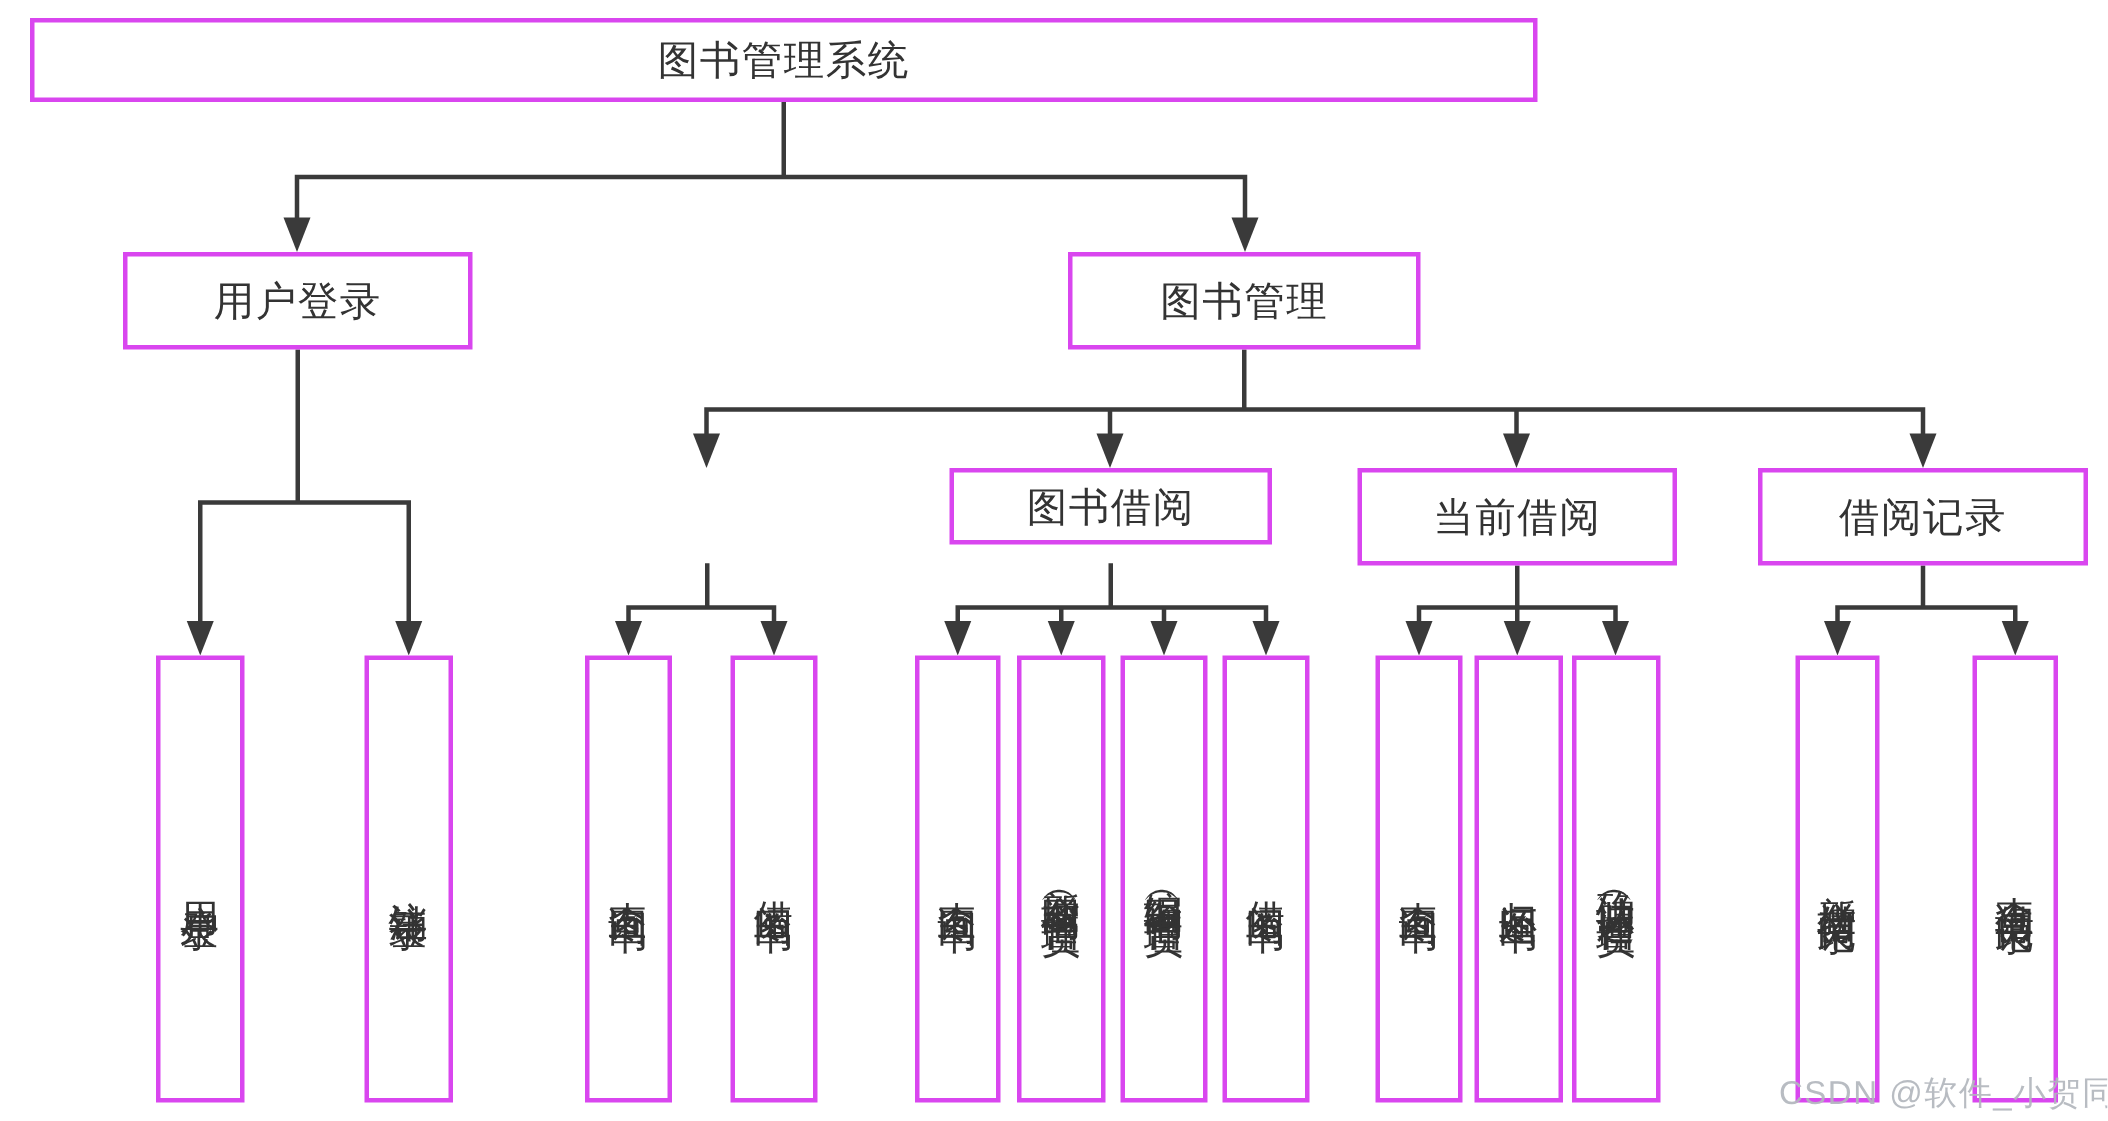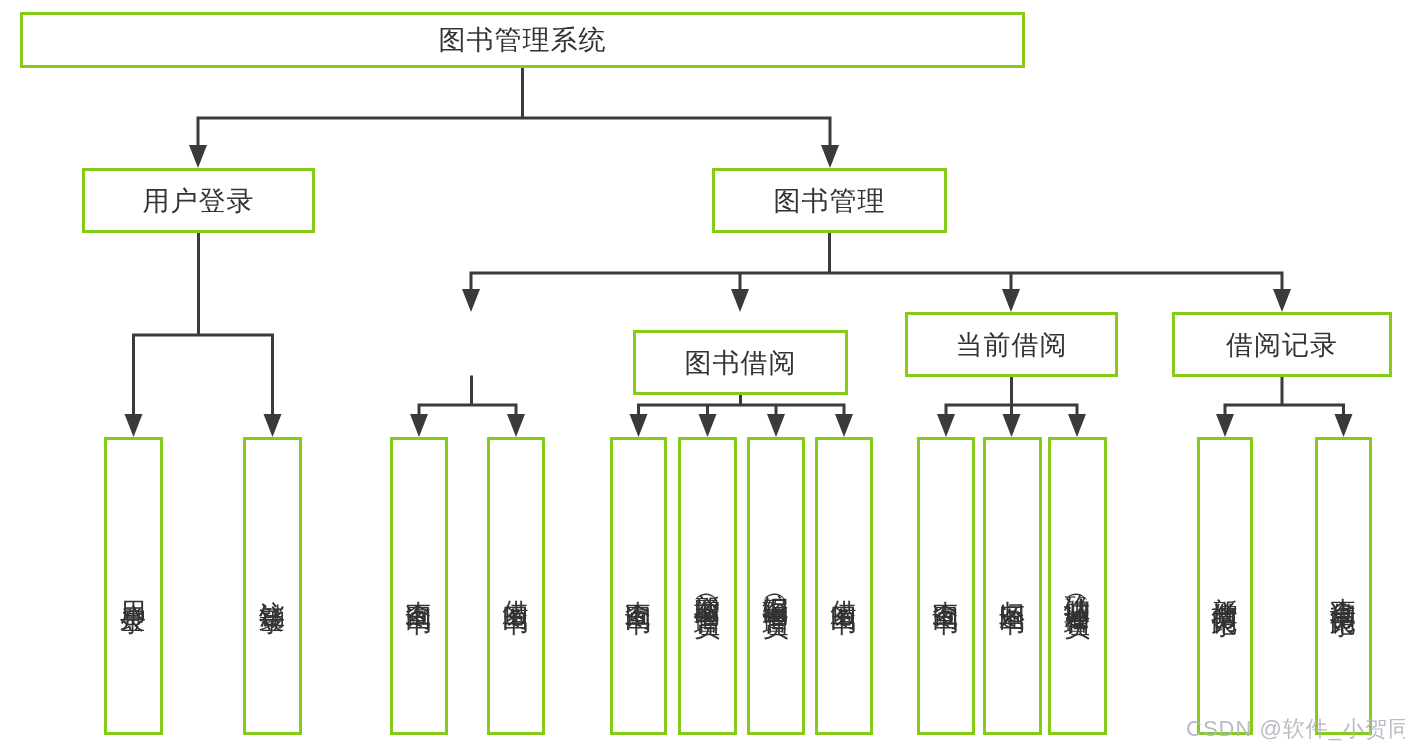--- a/index.html
+++ b/index.html
@@ -18,21 +18,21 @@
   #connectors {
     position: absolute;
     left: 0;
     top: 0;
     z-index: 1;
     pointer-events: none;
   }
   .box {
     position: absolute;
     box-sizing: border-box;
-    border: 3px solid #84cc16;
+    border: 3px solid #d946ef;
     background: #ffffff;
     display: flex;
     align-items: center;
     justify-content: center;
     color: #333333;
     z-index: 2;
     text-align: center;
   }
   .box.h-label {
     font-size: 27px;
@@ -108,21 +108,21 @@
     <span>图书管理系统</span>
   </div>
 
   <div class="box h-label" style="left:82px; top:168px; width:233px; height:65px;">
     <span>用户登录</span>
   </div>
   <div class="box h-label" style="left:712px; top:168px; width:235px; height:65px;">
     <span>图书管理</span>
   </div>
 
-  <div class="box h-label" style="left:633px; top:312px; width:215px; height:65px;margin-top:18px;">
+  <div class="box h-label" style="left:633px; top:312px; width:215px; height:51px;">
     <span>图书借阅</span>
   </div>
   <div class="box h-label" style="left:905px; top:312px; width:213px; height:65px;">
     <span>当前借阅</span>
   </div>
   <div class="box h-label" style="left:1172px; top:312px; width:220px; height:65px;">
     <span>借阅记录</span>
   </div>
 
   <div class="box v-label" style="left:104px; top:437px; width:59px; height:298px;">

